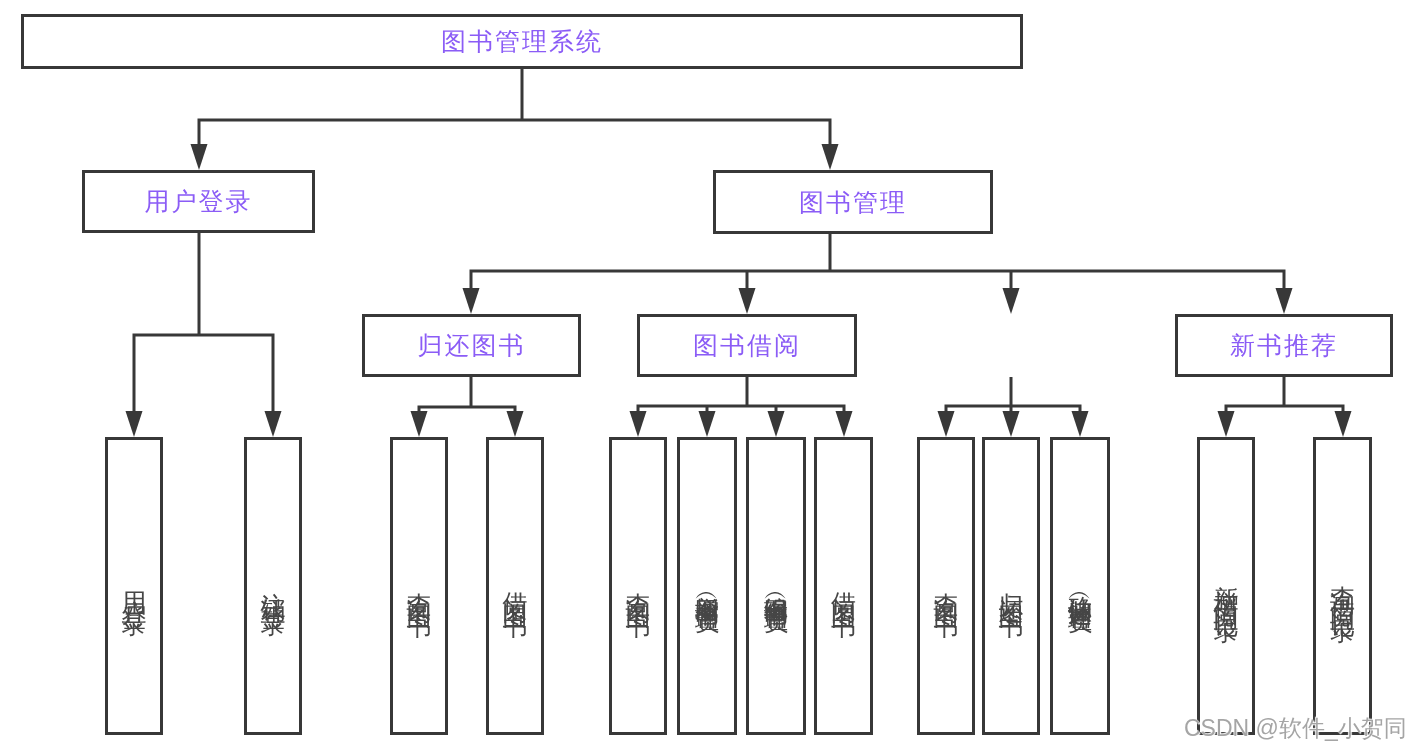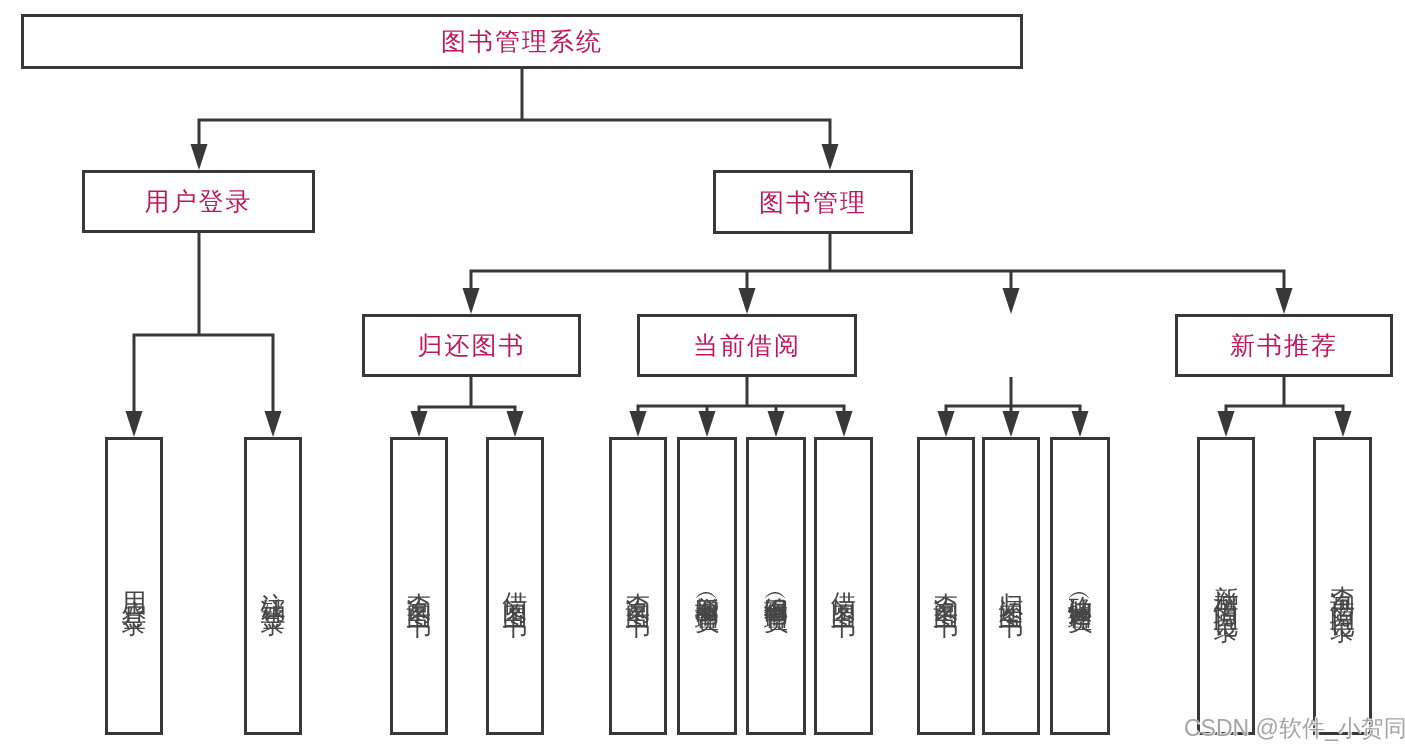--- a/index.html
+++ b/index.html
@@ -29,21 +29,21 @@
     border: 3px solid #383838;
     display: flex;
     align-items: center;
     justify-content: center;
     z-index: 2;
     color: #464646;
   }
   .node.h span {
     font-size: 25px;
     letter-spacing: 2px;
-    color: #be185d;
+    color: #8b5cf6;
     white-space: nowrap;
   }
   .node.v span {
     writing-mode: vertical-rl;
     text-orientation: mixed;
     font-size: 25px;
     letter-spacing: 7px;
     color: #464646;
     line-height: 1;
   }
@@ -100,29 +100,29 @@
     </g>
   </svg>
 
   <div class="node h" style="left:21px; top:14px; width:1002px; height:55px">
     <span>图书管理系统</span>
   </div>
 
   <div class="node h" style="left:82px; top:170px; width:233px; height:63px">
     <span>用户登录</span>
   </div>
-  <div class="node h" style="left:713px; top:170px; width:200px; height:64px">
+  <div class="node h" style="left:713px; top:170px; width:280px; height:64px">
     <span>图书管理</span>
   </div>
 
   <div class="node h" style="left:362px; top:314px; width:219px; height:63px">
     <span>归还图书</span>
   </div>
   <div class="node h" style="left:637px; top:314px; width:220px; height:63px">
-    <span>当前借阅</span>
+    <span>图书借阅</span>
   </div>
   <div class="node h" style="left:1175px; top:314px; width:218px; height:63px">
     <span>新书推荐</span>
   </div>
 
   <div class="node v" style="left:105px; top:437px; width:58px; height:298px">
     <span>用户登录</span>
   </div>
   <div class="node v" style="left:244px; top:437px; width:58px; height:298px">
     <span>注销登录</span>

